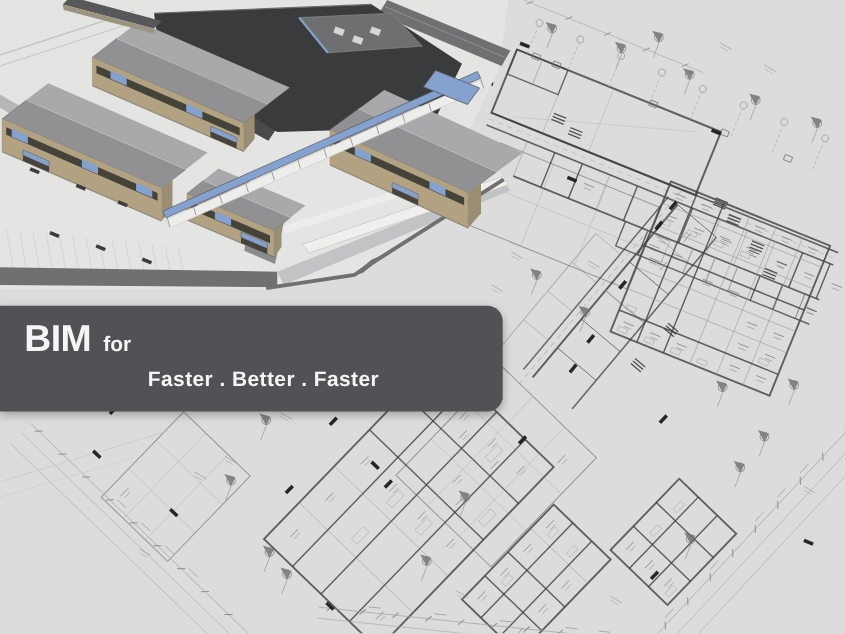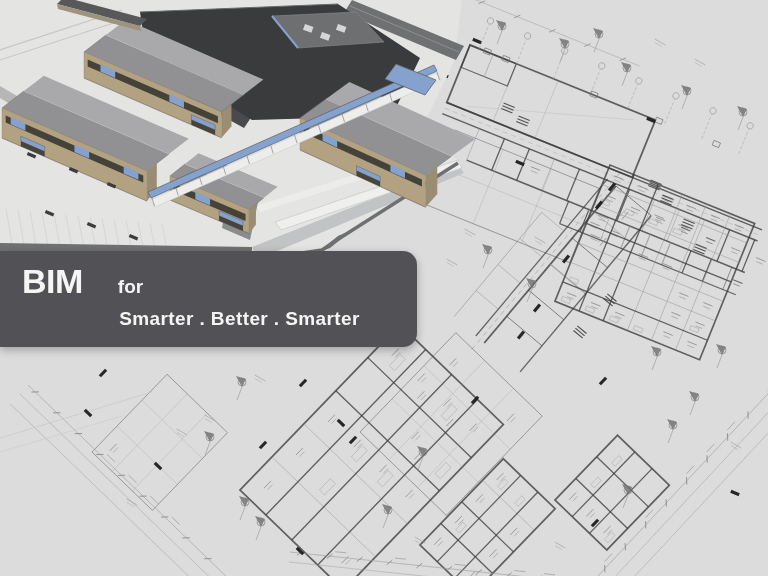--- a/index.html
+++ b/index.html
@@ -1,29 +1,29 @@
 <!DOCTYPE html>
 <html style="--banner-bg: #525256; --banner-text: #F5F5F5; --paper: #DCDCDC; --ground: #E4E4E3; --ink: #3F3F3F; --ink-light: #989898; --wall-tan: #B2A281; --wall-shade: #998E74; --roof-gray: #919193; --roof-back: #A9A9AB; --roof-dark: #3A3B3D; --window-dark: #3C3933; --canopy-blue: #85A2CE; --road-dark: #6F7072; --road-mid: #A7A7A8; --curb: #C6C6C6;"><head>
 <meta charset="utf-8">
 <style>
   html,body{margin:0;padding:0;}
   body{background:var(--paper,#dcdcdc);font-family:"Liberation Sans",sans-serif;}
   .stage{position:relative;width:768px;height:576px;overflow:hidden;background:var(--paper,#dcdcdc);}
   .stage svg{position:absolute;left:0;top:0;}
   .banner{
-    position:absolute;left:0;top:251px;width:417px;height:96px;
+    position:absolute;left:0;top:278px;width:457px;height:96px;
     background:var(--banner-bg,#525255);
     border-radius:0 14px 14px 0;
     box-shadow:0 3px 9px rgba(0,0,0,.28);
     padding:13px 0 0 22px;box-sizing:border-box;
   }
   .banner-line1{display:flex;align-items:baseline;gap:11px;color:var(--banner-text,#f5f5f5);
     font-weight:bold;white-space:nowrap;line-height:1.05;}
   .bim{font-size:34px;letter-spacing:-0.5px;}
-  .for{font-size:19px;letter-spacing:0;margin-left:24px;}
+  .for{font-size:19px;letter-spacing:0;}
   .rest{font-size:29px;letter-spacing:-0.8px;}
   .banner-line2{margin-top:8px;width:435px;text-align:center;
     font-size:19px;font-weight:bold;letter-spacing:0.4px;color:var(--banner-text,#f0f0f0);}
 </style>
 </head>
 <body>
 
 <div class="stage">
 
   <svg id="scene" width="768" height="576" viewBox="0 0 768 576">
@@ -764,15 +764,15 @@
         <rect x="88" y="222" width="9" height="3.2" fill="#3c3c3e" transform="rotate(23 88 222)"></rect>
         <rect x="130" y="234" width="9" height="3.2" fill="#3c3c3e" transform="rotate(23 130 234)"></rect>
       </g>
   </svg>
 
   <div class="banner">
     <div class="banner-line1">
       <span class="bim">BIM</span>
       <span class="for">for</span>
     </div>
-    <div class="banner-line2">Smarter . Better . Smarter</div>
+    <div class="banner-line2">Faster . Better . Faster</div>
   </div>
 </div>
 
 </body></html>

